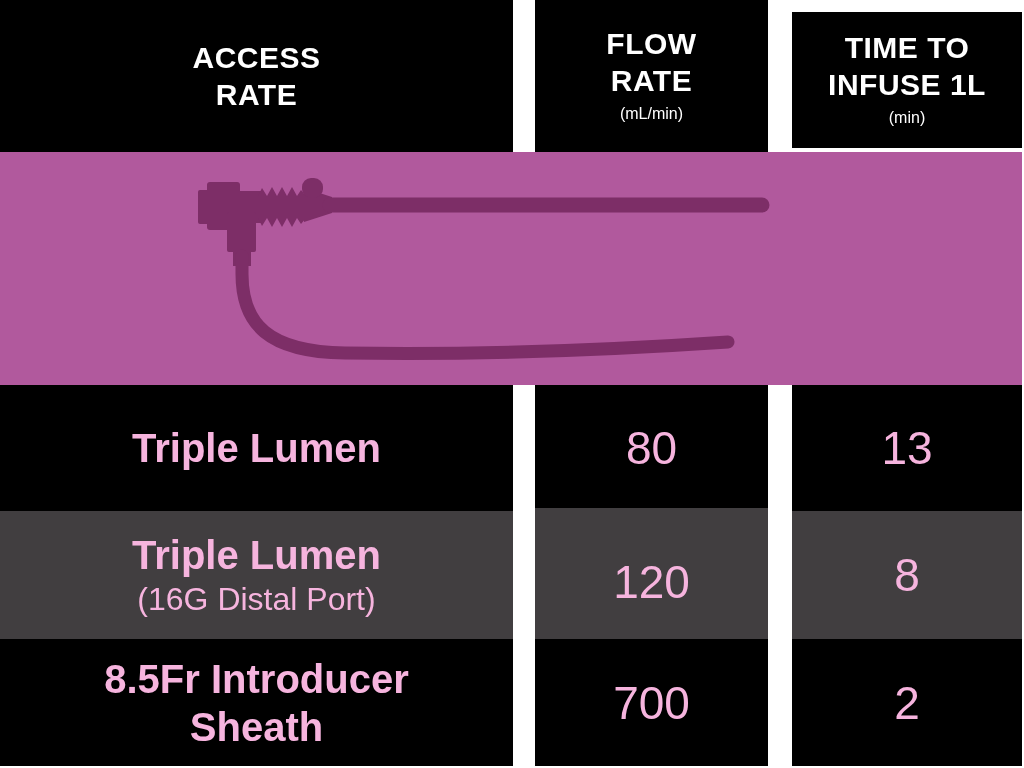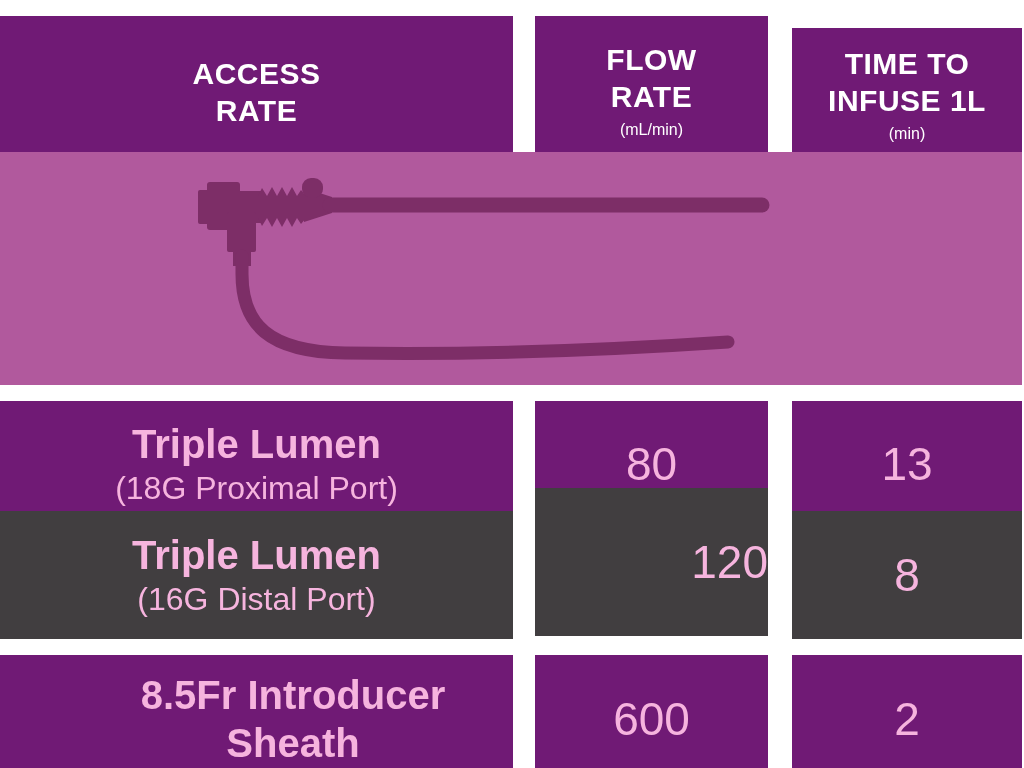--- a/index.html
+++ b/index.html
@@ -11,21 +11,21 @@
   }
   .stage { position: relative; width: 1024px; height: 768px; background: #ffffff; }
 
   .cell {
     position: absolute;
     display: flex; flex-direction: column;
     align-items: center; justify-content: center;
     text-align: center;
     box-sizing: border-box;
   }
-  .bg-dark { background: #701a75; margin-top: 16px; }
+  .bg-dark { background: #000000; }
   .bg-alt  { background: #413e40; }
 
   
   .hline { color: #ffffff; font-weight: 700; font-size: 30px; line-height: 37px; letter-spacing: 0.5px; }
   .hsub  { color: #ffffff; font-weight: 400; font-size: 16px; line-height: 26px; margin-top: 2px; }
 
   
   .band {
     position: absolute; left: 0; top: 152px;
     width: 1022px; height: 233px;
@@ -90,49 +90,48 @@
       <path d="M330 53 L762 53" stroke="#7d2e67" stroke-width="15" stroke-linecap="round" fill="none"></path>
 
       <path d="M242 104 L242 122 C242 172 268 200 345 201 C470 203 610 198 728 190" stroke="#7d2e67" stroke-width="13" stroke-linecap="round" fill="none"></path>
     </svg>
     <div class="central-title">CENTRAL LINE</div>
   </div>
 
   <div>
     <div class="cell bg-dark" style="left:0; top:385px; width:513px; height:126px;">
       <div class="name">Triple Lumen</div>
-      <div class="detail">(18G Proximal Port)</div>
     </div>
     <div class="cell bg-dark" style="left:535px; top:385px; width:233px; height:126px;">
       <div class="num">80</div>
     </div>
     <div class="cell bg-dark" style="left:792px; top:385px; width:230px; height:126px;">
       <div class="num">13</div>
     </div>
   </div>
 
   <div>
     <div class="cell bg-alt" style="left:0; top:511px; width:513px; height:128px;">
       <div class="name">Triple Lumen</div>
       <div class="detail">(16G Distal Port)</div>
     </div>
-    <div class="cell bg-alt" style="left:535px; top:488px; width:233px; height:148px;align-items:flex-end;">
+    <div class="cell bg-alt" style="left:535px; top:508px; width:233px; height:148px;">
       <div class="num">120</div>
     </div>
     <div class="cell bg-alt" style="left:792px; top:511px; width:230px; height:128px;">
       <div class="num">8</div>
     </div>
   </div>
 
   <div>
-    <div class="cell bg-dark" style="left:0; top:639px; width:513px; height:127px;align-items:flex-end;">
+    <div class="cell bg-dark" style="left:0; top:639px; width:513px; height:127px;">
       <div class="name">8.5Fr Introducer Sheath</div>
 
     </div>
     <div class="cell bg-dark" style="left:535px; top:639px; width:233px; height:127px;">
-      <div class="num">600</div>
+      <div class="num">700</div>
     </div>
     <div class="cell bg-dark" style="left:792px; top:639px; width:230px; height:127px;">
       <div class="num">2</div>
     </div>
   </div>
 
 </div>
 
 </body></html>

